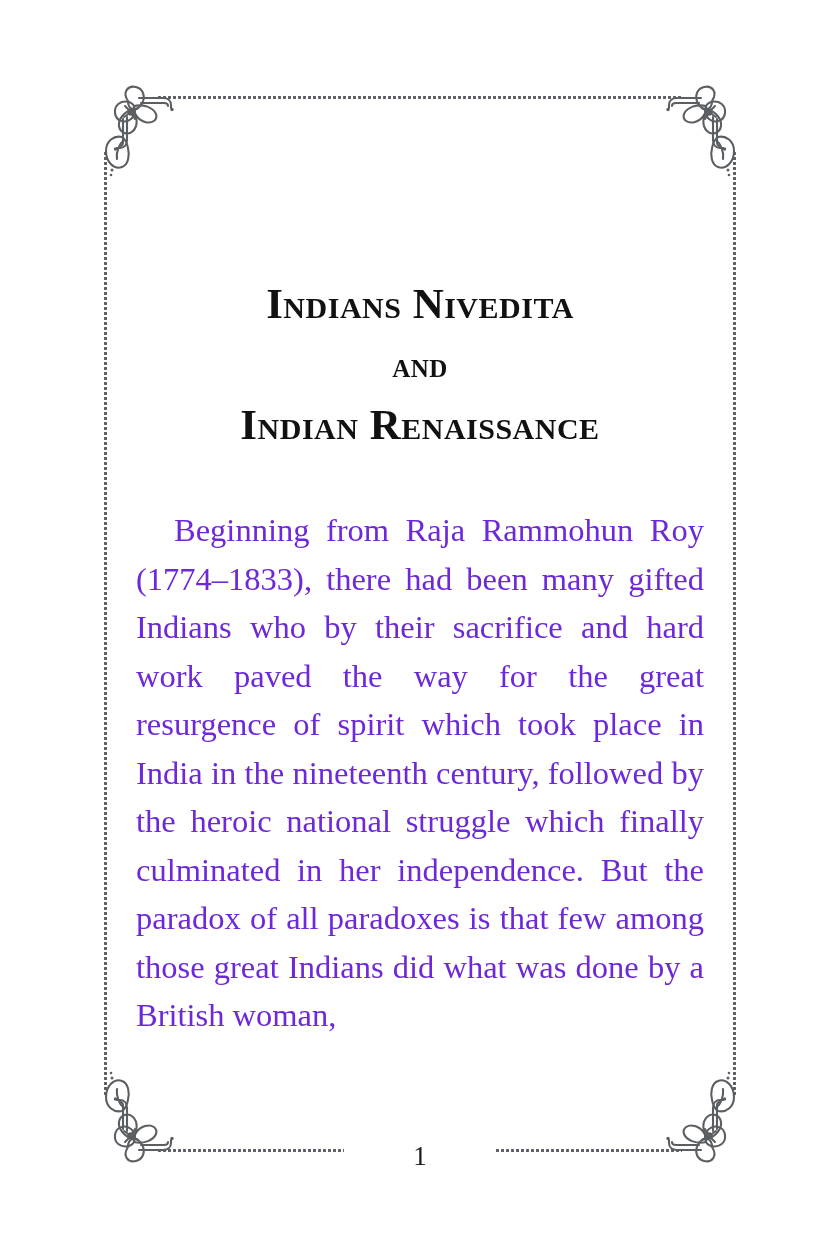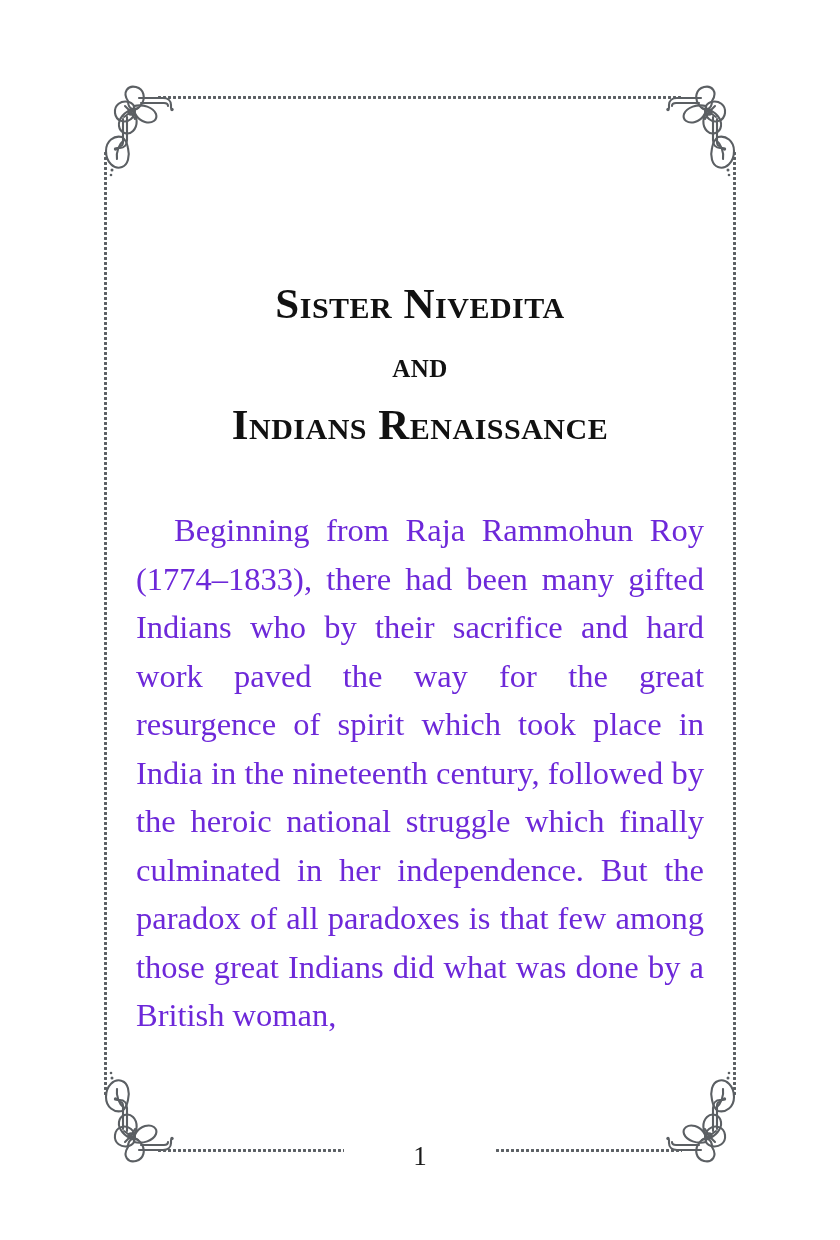--- a/index.html
+++ b/index.html
@@ -219,22 +219,22 @@
         </g>
       </svg>
     </div>
 
     <div class="page-number">1</div>
   </div>
 
   <div class="content">
 
     <div class="title-block">
-      <div class="title-line title-line-1">Sister Nivedita</div>
+      <div class="title-line title-line-1">Indians Nivedita</div>
       <div class="title-line title-line-2">and</div>
-      <div class="title-line title-line-3">Indians Renaissance</div>
+      <div class="title-line title-line-3">Indian Renaissance</div>
     </div>
 
     <p class="body-text">Beginning from Raja Rammohun Roy (1774–1833), there had been many gifted Indians who by their sacrifice and hard work paved the way for the great resurgence of spirit which took place in India in the nineteenth century, followed by the heroic national struggle which finally culminated in her independence. But the paradox of all paradoxes is that few among those great Indians did what was done by a British woman,</p>
 
   </div>
 
 </div>
 
 </body></html>

